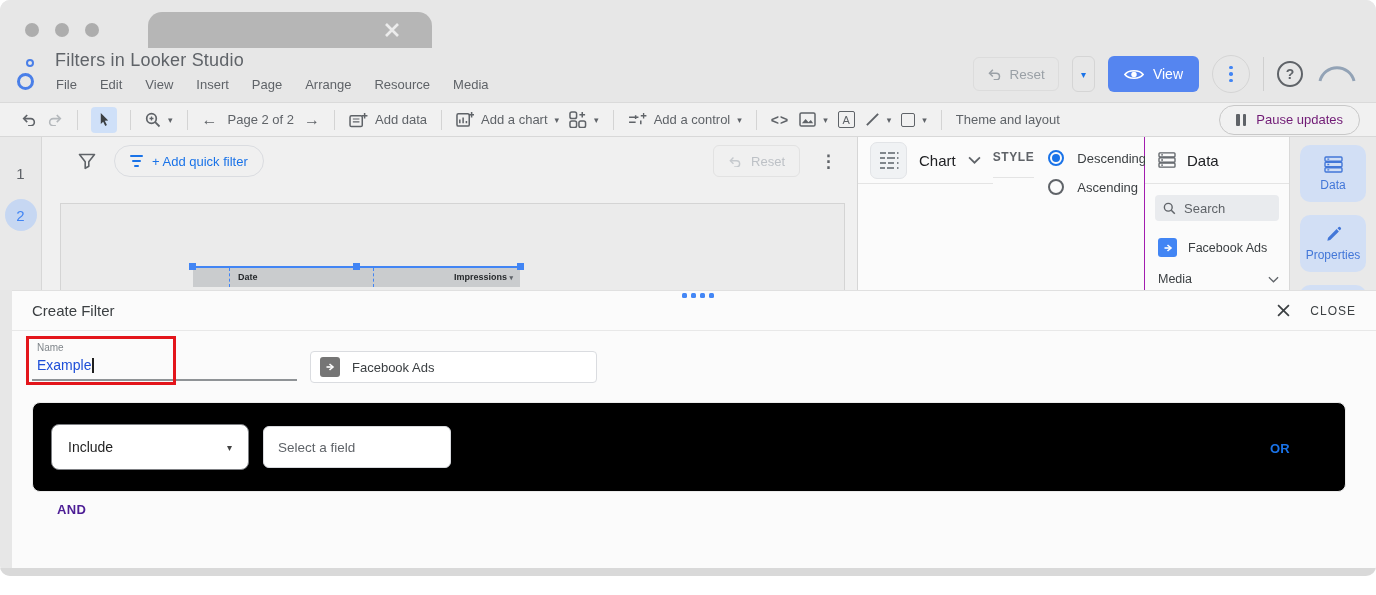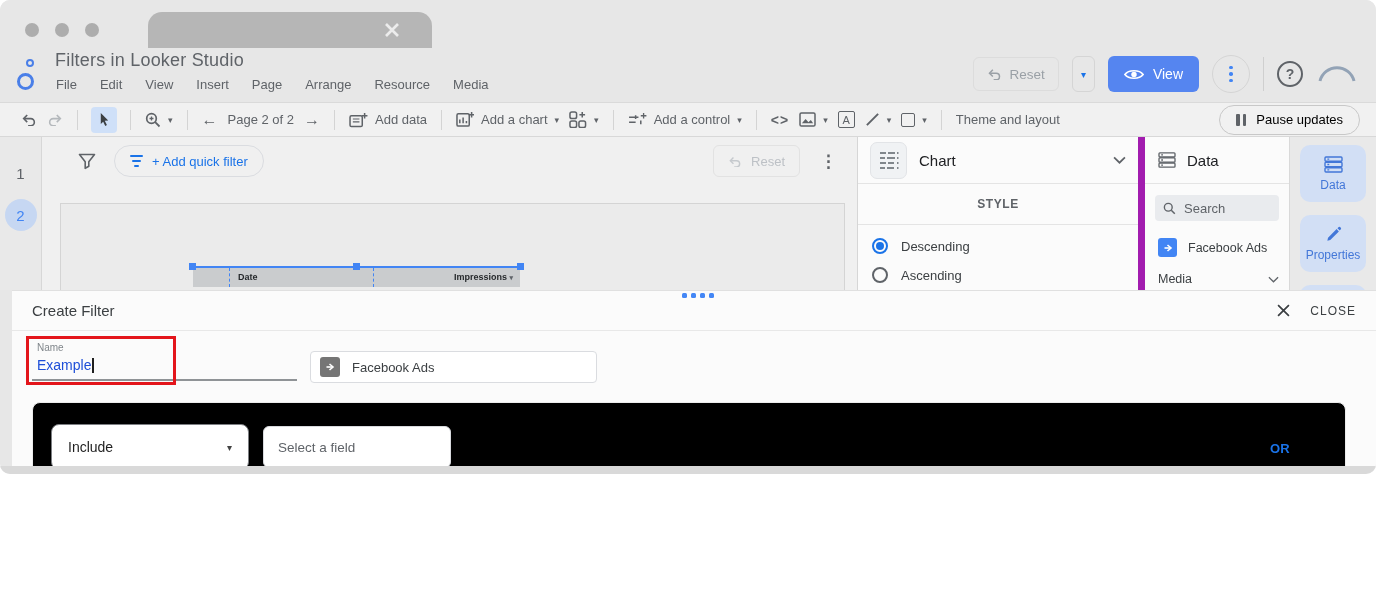--- a/index.html
+++ b/index.html
@@ -1,18 +1,18 @@
 <!DOCTYPE html>
 <html><head>
 <meta charset="utf-8">
 <style>
   * { box-sizing: border-box; margin: 0; padding: 0; }
   html,body { width:1376px; height:595px; background:#fff; font-family:"Liberation Sans", sans-serif; overflow:hidden; }
   body { position:relative; }
-  .window { position:absolute; top:0; left:0; width:1376px; height:474px; border-radius:10px; overflow:hidden; background:#e7e7e7; }
+  .window { position:absolute; top:0; left:0; width:1376px; height:576px; border-radius:10px; overflow:hidden; background:#e7e7e7; }
 
   
   .chrome { position:absolute; top:0; left:0; right:0; height:48px; background:#e7e7e7; }
   .traffic { position:absolute; top:23px; left:25px; display:flex; gap:16px; }
   .traffic span { width:14px; height:14px; border-radius:50%; background:#adadad; }
   .tab { position:absolute; left:148px; top:12px; width:284px; height:36px; background:#b6b6b6; border-radius:14px 14px 0 0; }
   .tab-x { position:absolute; right:32px; top:10px; width:16px; height:16px; color:#ececec; }
 
   
   .appbar { position:absolute; top:48px; left:0; right:0; height:54px; background:#e7e7e7; }
@@ -38,21 +38,21 @@
   .toolbar { position:absolute; top:102px; left:0; right:0; height:35px; background:#f1f1f1; border-top:1px solid #dadada; border-bottom:1px solid #d8d8d8; display:flex; align-items:center; padding:0 16px; color:#5f6368; font-size:13px; }
   .toolbar svg { flex:none; }
   .tdiv { width:1px; height:20px; background:#d4d4d4; margin:0 9px; flex:none; }
   .titem { display:flex; align-items:center; gap:7px; margin:0 5px; white-space:nowrap; }
   .tool-sel { width:26px; height:26px; background:#cfe0f8; border-radius:4px; display:flex; align-items:center; justify-content:center; margin:0 4px; }
   .caret { font-size:9px; color:#5f6368; }
   .dim { color:#b4b8bc; }
   .embed-glyph { font-size:14px; font-weight:bold; letter-spacing:1px; }
   .textbox-glyph { width:17px; height:17px; border:1.6px solid #5f6368; border-radius:2px; font-size:11px; display:flex; align-items:center; justify-content:center; color:#5f6368; }
   .shape-glyph { width:14px; height:14px; border:1.7px solid #5f6368; border-radius:2px; }
-  .pause-pill { margin-left:auto; height:30px; border:1px solid #c8c8c8; border-radius:15px; display:flex; align-items:center; gap:10px; padding:0 16px; color:#000000; }
+  .pause-pill { margin-left:auto; height:30px; border:1px solid #c8c8c8; border-radius:15px; display:flex; align-items:center; gap:10px; padding:0 16px; color:#701a75; }
   .pause-ico { display:flex; gap:3px; }
   .pause-ico i { width:3.5px; height:12px; background:#5f6368; border-radius:1px; }
 
   
   .main { position:absolute; top:137px; left:0; right:0; height:153px; display:flex; overflow:hidden; }
   .pagerail { width:42px; background:#e9e9e9; border-right:1px solid #d7d7d7; display:flex; flex-direction:column; align-items:center; padding-top:28px; gap:17px; flex:none; }
   .pg1 { font-size:15px; color:#5f6368; }
   .pg2 { width:32px; height:32px; border-radius:50%; background:#c6d7f2; color:#4285f4; font-size:15px; display:flex; align-items:center; justify-content:center; }
 
   .canvas { flex:1; background:#f0f0f0; position:relative; border-right:1px solid #d6d6d6; }
@@ -67,21 +67,21 @@
   .canvaspage { position:absolute; left:18px; top:66px; right:12px; bottom:0; background:#ebebeb; border:1px solid #d4d4d4; border-bottom:none; }
   .tablechart { position:absolute; left:132px; top:62px; width:327px; border-top:2px solid #4285f4; }
   .tablechart .hrow { display:flex; height:19px; background:#caccce; font-size:9px; font-weight:bold; color:#26292c; }
   .tablechart .c1 { width:37px; border-right:1px dashed #4285f4; }
   .tablechart .c2 { flex:1; border-right:1px dashed #4285f4; padding:4px 0 0 8px; }
   .tablechart .c3 { width:146px; text-align:right; padding:4px 7px 0 0; }
   .handle { position:absolute; width:7px; height:7px; background:#4285f4; top:-5px; }
   .h-l { left:-4px; } .h-m { left:calc(50% - 3.5px); } .h-r { right:-4px; }
 
   
-  .chartpanel { width:287px; background:#fbfbfb; border-right:7px solid #a21caf; flex:none; display:flex; flex-direction:column; }
+  .chartpanel { width:287px; background:#fbfbfb; border-right:1px solid #a21caf; flex:none; display:flex; flex-direction:row; }
   .cp-header { height:47px; display:flex; align-items:center; gap:12px; padding:0 12px; border-bottom:1px solid #e4e4e4; }
   .cp-thumb { width:37px; height:37px; background:#f0f2f4; border:1px solid #e2e4e7; border-radius:7px; display:flex; align-items:center; justify-content:center; }
   .cp-title { font-size:15px; color:#202124; }
   .cp-chev { margin-left:auto; color:#5f6368; }
   .cp-tabs { height:41px; display:flex; border-bottom:1px solid #e4e4e4; }
   .cp-tab { flex:1; display:flex; align-items:center; justify-content:center; font-size:12px; font-weight:bold; letter-spacing:.6px; color:#5f6368; }
   .cp-tab.active { color:#1a73e8; border-bottom:3px solid #1a73e8; }
   .cp-radios { padding:13px 0 0 14px; display:flex; flex-direction:column; gap:13px; }
   .radio-row { display:flex; align-items:center; gap:13px; font-size:13px; color:#3c4043; }
   .radio { width:16px; height:16px; border-radius:50%; border:2px solid #5f6368; flex:none; position:relative; }
@@ -115,21 +115,21 @@
   .caret-bar { display:inline-block; width:1.5px; height:15px; background:#1f1f1f; margin-left:1px; }
   .name-underline { position:absolute; left:20px; top:48px; width:265px; height:2px; background:#8f9396; }
   .annotation { position:absolute; left:14px; top:5px; width:150px; height:49px; border:3px solid #e3151b; pointer-events:none; z-index:5; }
   .source-box { position:absolute; left:298px; top:20px; width:287px; height:32px; background:#fff; border:1px solid #dadce0; border-radius:4px; display:flex; align-items:center; gap:12px; padding:0 9px; font-size:13px; color:#3c4043; }
   .src-ico { width:20px; height:20px; background:#757575; border-radius:3px; display:flex; align-items:center; justify-content:center; flex:none; }
   .clause { position:absolute; left:20px; right:30px; top:71px; height:90px; background:#000000; border:1px solid #ebebeb; border-radius:8px; }
   .include-select { position:absolute; left:18px; top:21px; width:198px; height:46px; background:#fff; border:1px solid #7d7f83; border-radius:8px; display:flex; align-items:center; padding:0 16px; font-size:14px; color:#1f1f1f; }
   .include-select .caret { margin-left:auto; font-size:10px; color:#444; }
   .field-box { position:absolute; left:230px; top:23px; width:188px; height:42px; background:#fff; border:1px solid #d8dade; border-radius:6px; display:flex; align-items:center; padding:0 14px; font-size:13.5px; color:#5f6368; }
   .or-link { position:absolute; right:55px; top:38px; color:#1a73e8; font-weight:bold; font-size:13px; letter-spacing:.3px; }
-  .and-link { position:absolute; left:45px; top:171px; color:#b91c1c; font-weight:bold; font-size:13px; letter-spacing:.3px; }
+  .and-link { position:absolute; left:45px; top:171px; color:#4c1d95; font-weight:bold; font-size:13px; letter-spacing:.3px; }
 
   .footerbar { position:absolute; left:0; right:0; bottom:0; height:8px; background:#d9d9d9; }
 </style>
 </head>
 <body>
 
 <div class="window">
 
   <div class="chrome">
     <div class="traffic">

